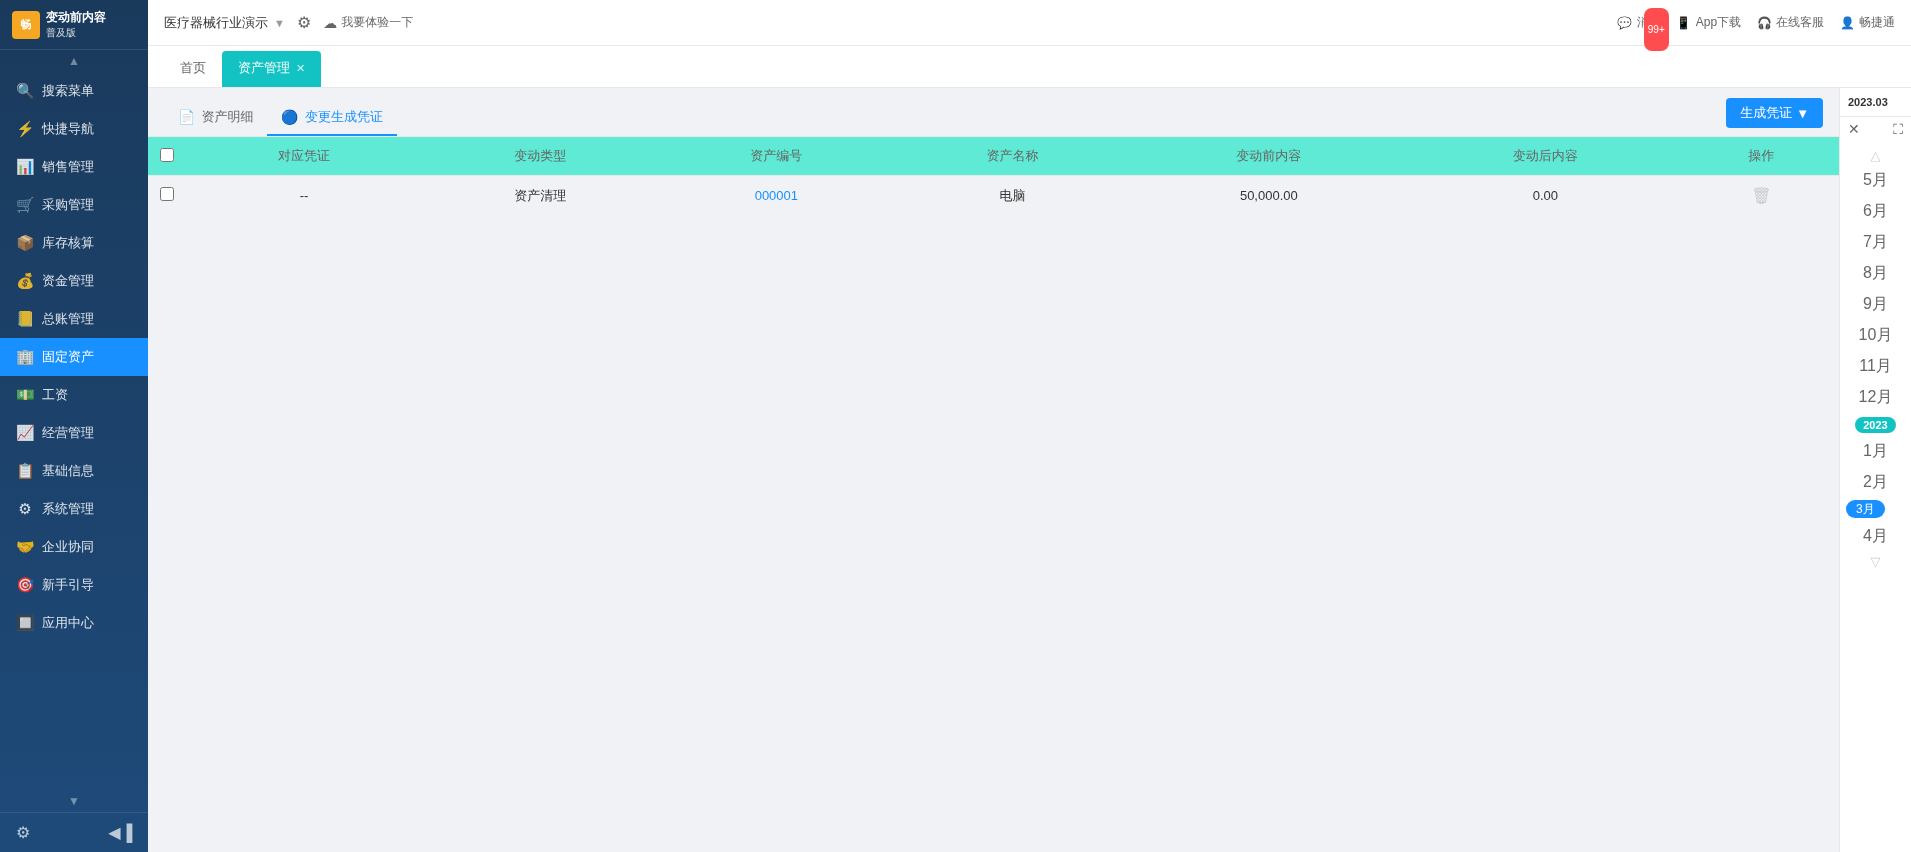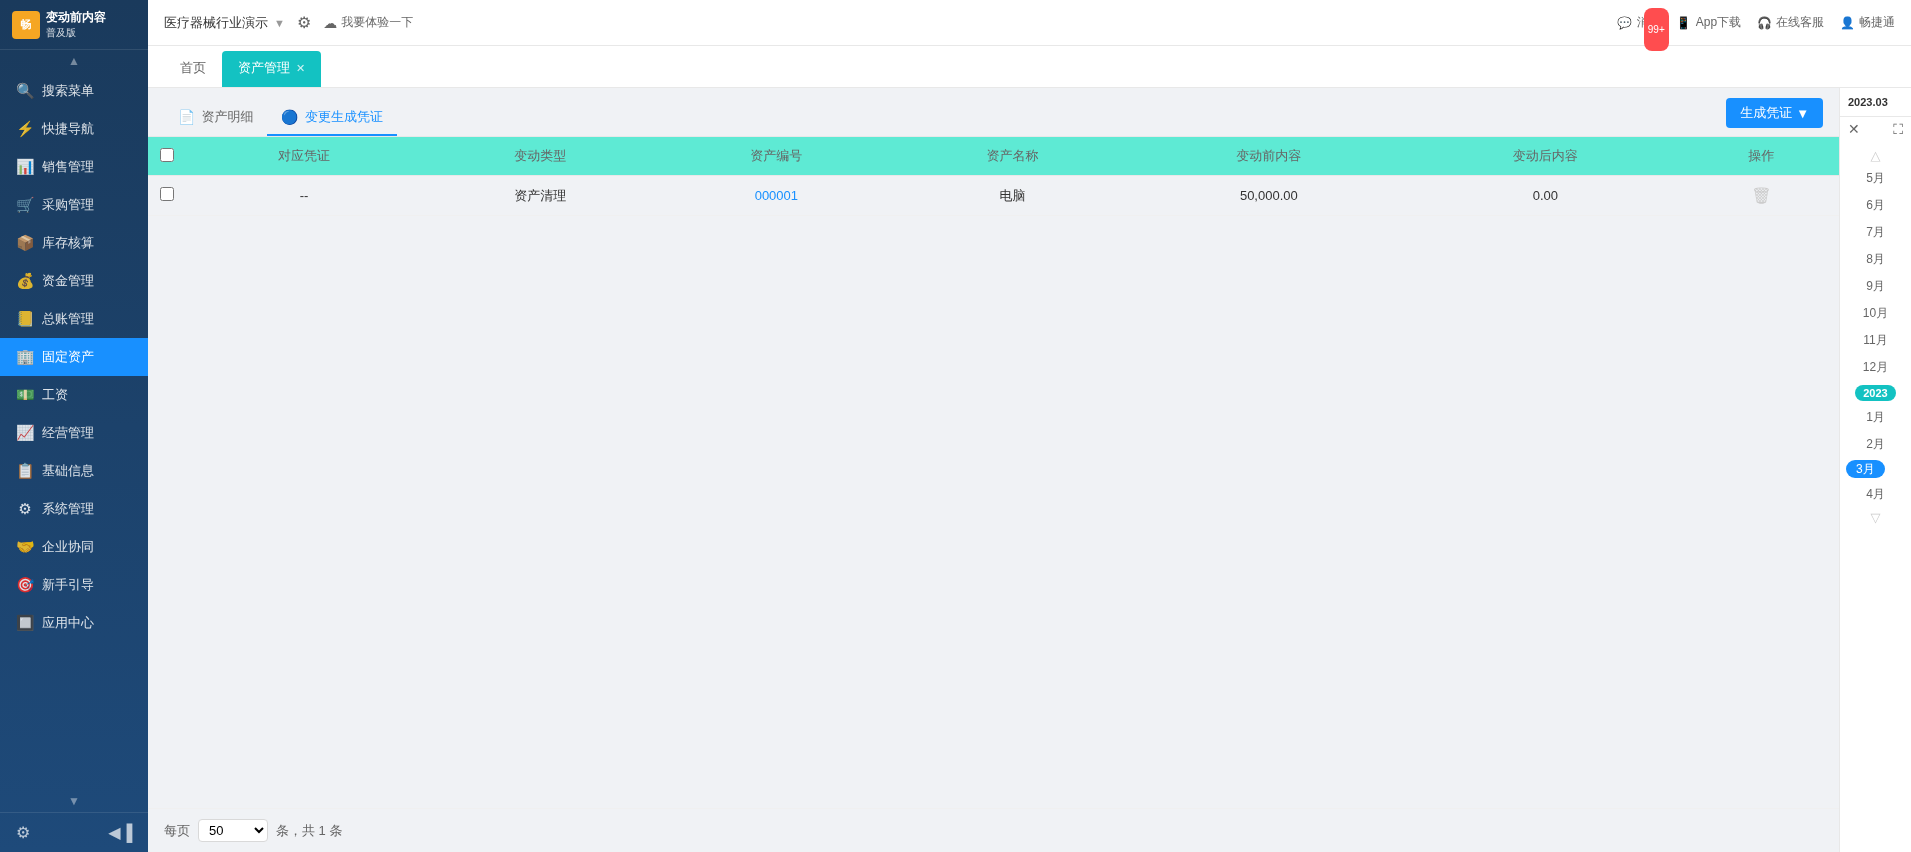--- a/index.html
+++ b/index.html
@@ -227,21 +227,21 @@
       display: flex; align-items: center; justify-content: space-between;
       padding: 8px 8px;
       border-bottom: 1px solid #e8e8e8;
       gap: 4px;
     }
     .timeline-content { flex: 1; overflow-y: auto; padding: 4px 0; }
     .timeline-content::-webkit-scrollbar { width: 3px; }
     .timeline-content::-webkit-scrollbar-thumb { background: #ddd; }
     .timeline-item {
       padding: 5px 12px;
-      font-size: 12px;
+      font-size: 16px;
       color: #666;
       cursor: pointer;
       text-align: center;
     }
 
     
     .main-content-area {
       flex: 1;
       display: flex;
       overflow: hidden;
@@ -429,30 +429,20 @@
               <td>50,000.00</td>
               <td>0.00</td>
               <td>
                 <span class="delete-icon">🗑</span>
               </td>
             </tr>
           </tbody>
         </table>
       </div>
 
-      <div class="pagination">
-        <span>每页</span>
-        <select class="page-select">
-          <option>50</option>
-          <option>10</option>
-          <option>20</option>
-          <option>100</option>
-        </select>
-        <span>条，共 1 条</span>
-      </div>
     </div>
 
     <div class="timeline-panel">
       <div class="timeline-header">
         <span style="font-size:11px;color:#333;font-weight:bold;">2023.03</span>
       </div>
       <div style="display:flex;justify-content:space-between;padding:4px 8px;">
         <span style="cursor:pointer;color:#666;font-size:14px;">✕</span>
         <span style="cursor:pointer;color:#666;font-size:14px;">⛶</span>
       </div>

